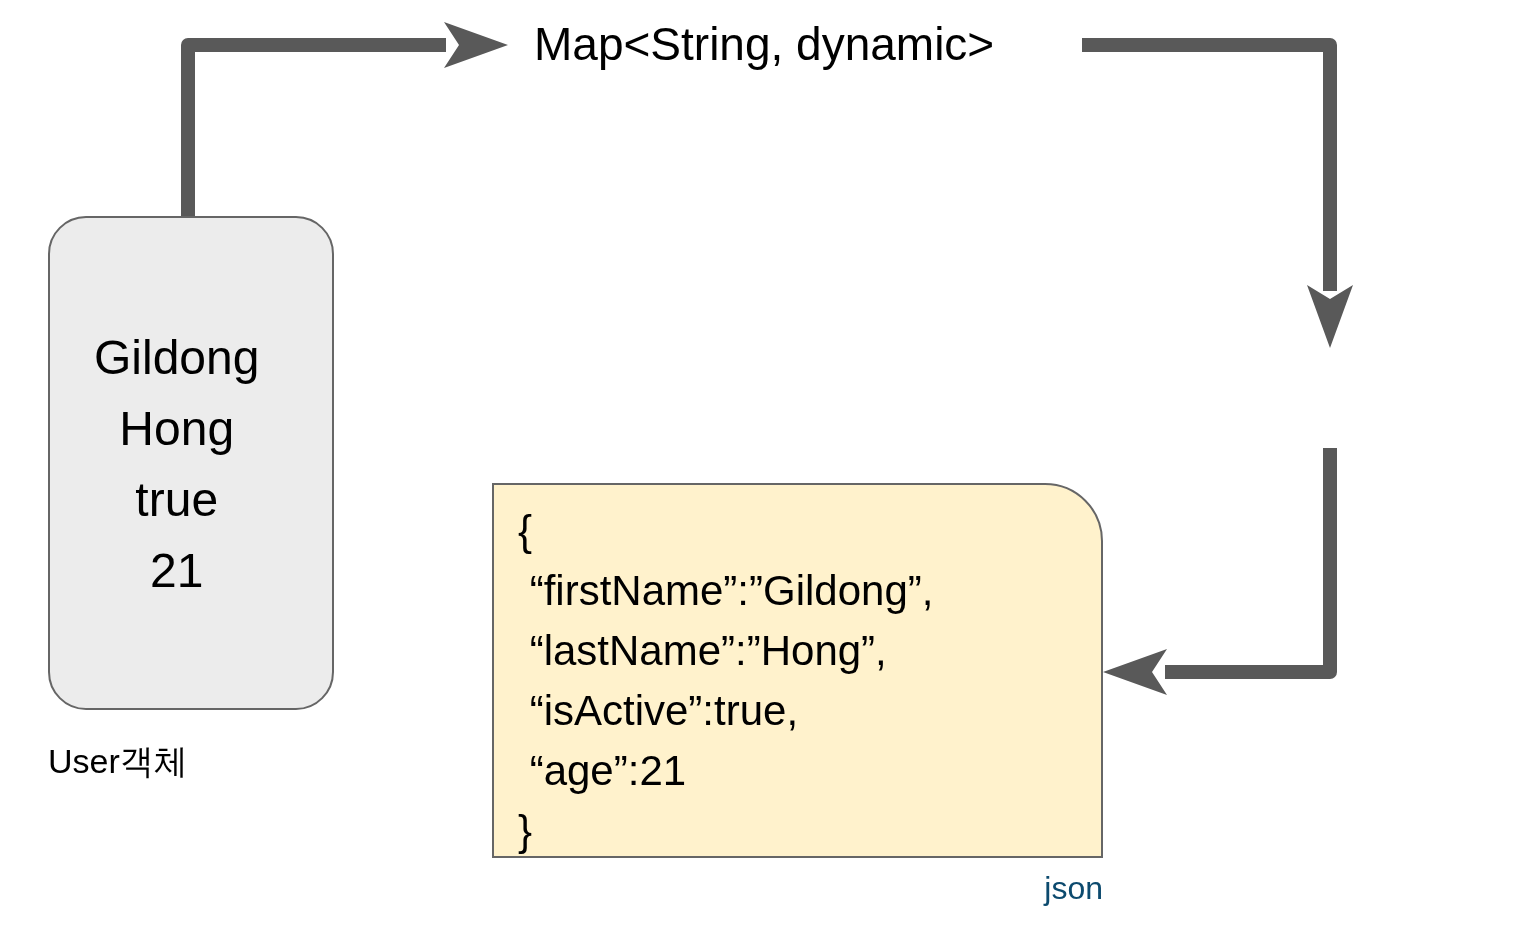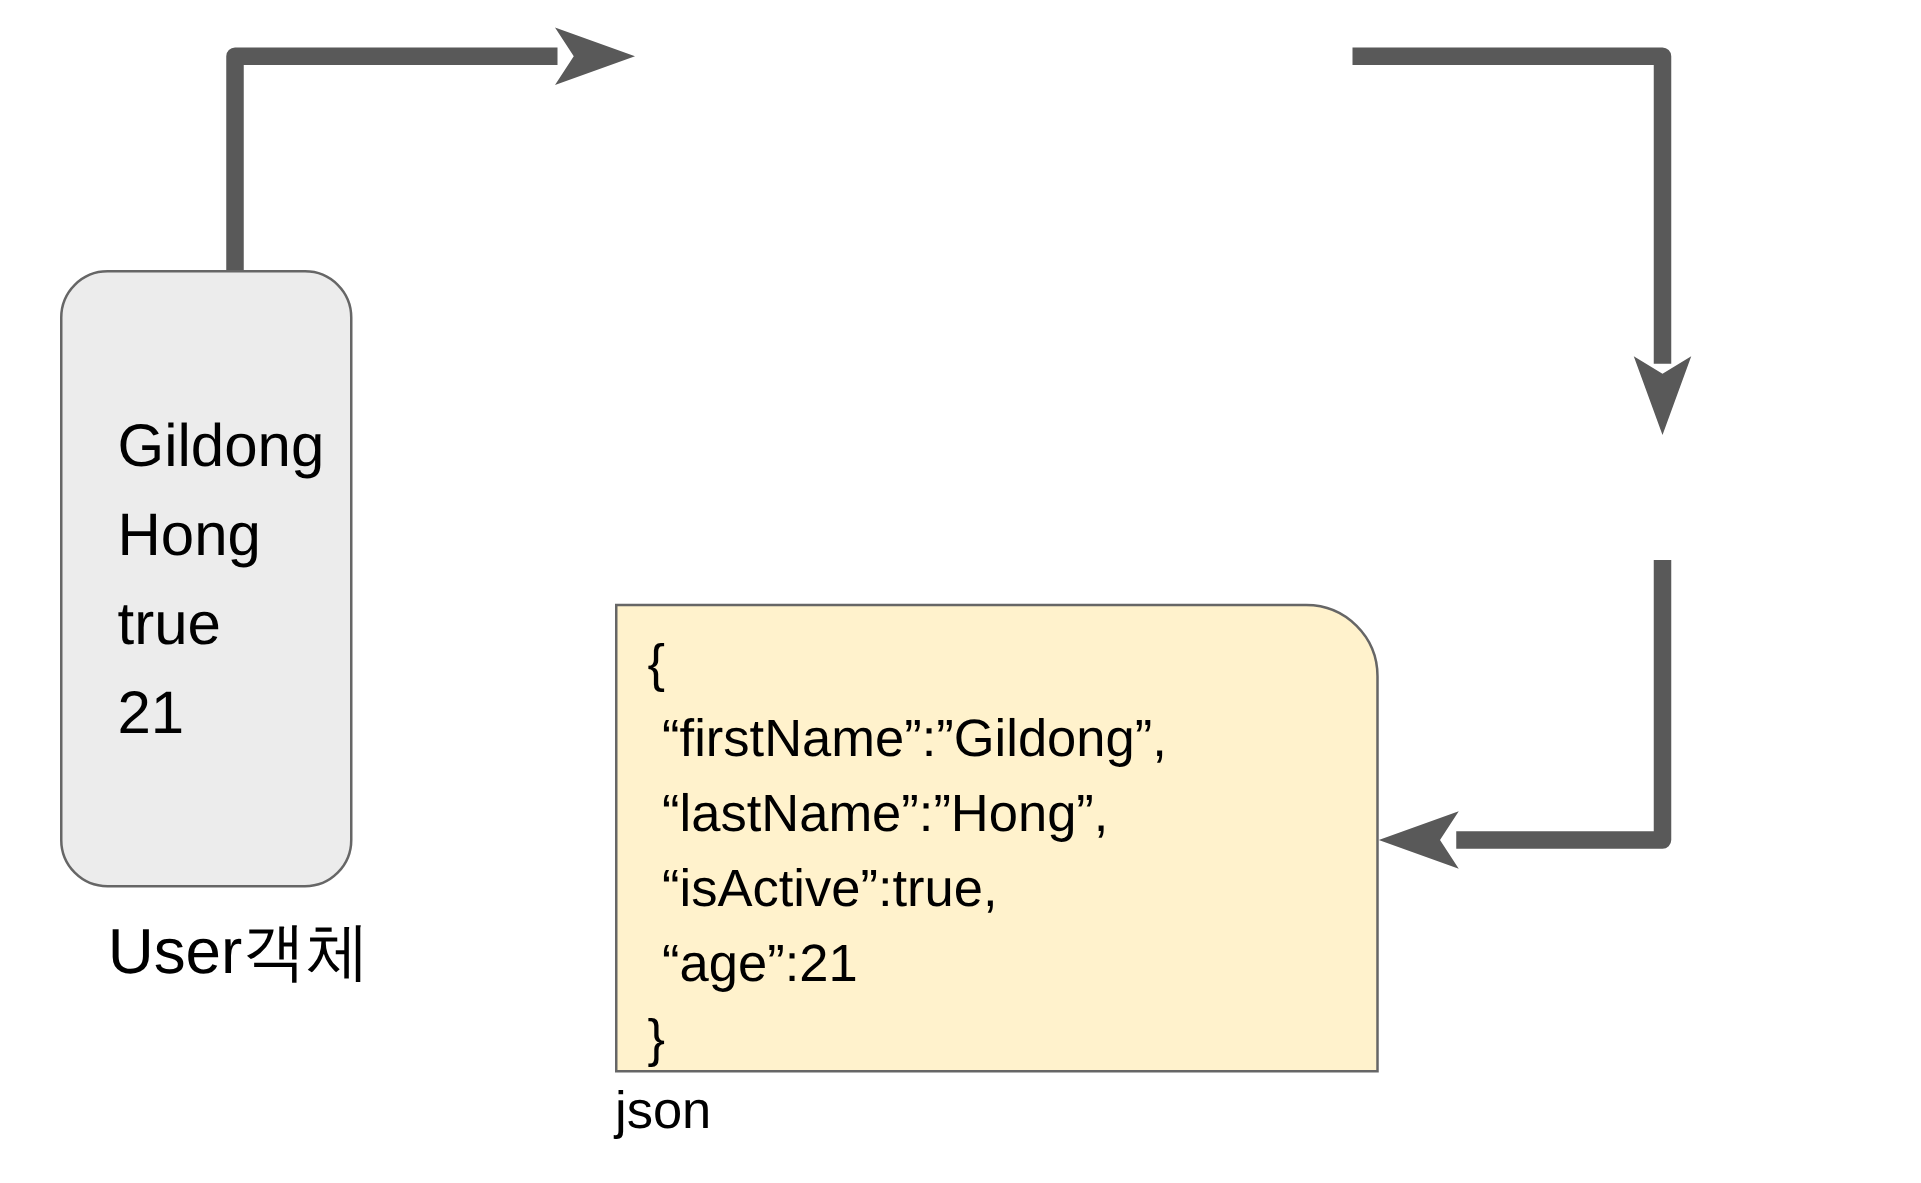--- a/index.html
+++ b/index.html
@@ -25,44 +25,44 @@
     width: 1537px;
     height: 946px;
     pointer-events: none;
   }
 
   
   .user-node {
     position: absolute;
     left: 48px;
     top: 216px;
-    width: 234px;
+    width: 286px;
     height: 494px;
     box-sizing: border-box;
     background: #ececec;
     border: 2px solid #666666;
     border-radius: 38px;
+    text-align: center;
   }
   .user-node-text {
     position: absolute;
     left: 44px;
     top: 104px;
     font-size: 48px;
     line-height: 71px;
     color: #000000;
     white-space: pre;
     letter-spacing: 0px;
   }
   .user-caption {
     position: absolute;
     left: 48px;
     top: 735px;
     width: 286px;
-    text-align: center;
-    font-size: 51px;
+    font-size: 34px;
     line-height: 52px;
     color: #000000;
     white-space: nowrap;
   }
 
   
   .json-node {
     position: absolute;
     left: 492px;
     top: 483px;
@@ -80,24 +80,24 @@
     font-size: 42px;
     line-height: 60px;
     color: #000000;
     white-space: pre;
   }
   .json-caption {
     position: absolute;
     left: 492px;
     top: 862px;
     width: 611px;
-    text-align: left;
-    font-size: 42px;
+    text-align: right;
+    font-size: 32px;
     line-height: 52px;
-    color: #000000;
+    color: #0c4a6e;
     white-space: nowrap;
   }
 
   
   .edge-label {
     position: absolute;
     font-size: 46px;
     line-height: 56px;
     color: #000000;
     white-space: nowrap;
@@ -145,15 +145,16 @@
   <div class="json-node">
     <div class="json-node-text">{
  “firstName”:”Gildong”,
  “lastName”:”Hong”,
  “isActive”:true,
  “age”:21
 }</div>
   </div>
   <div class="json-caption">json</div>
 
+  <div class="edge-label label-map">Map&lt;String, dynamic&gt;</div>
 
 
 </div>
 
 </body></html>

